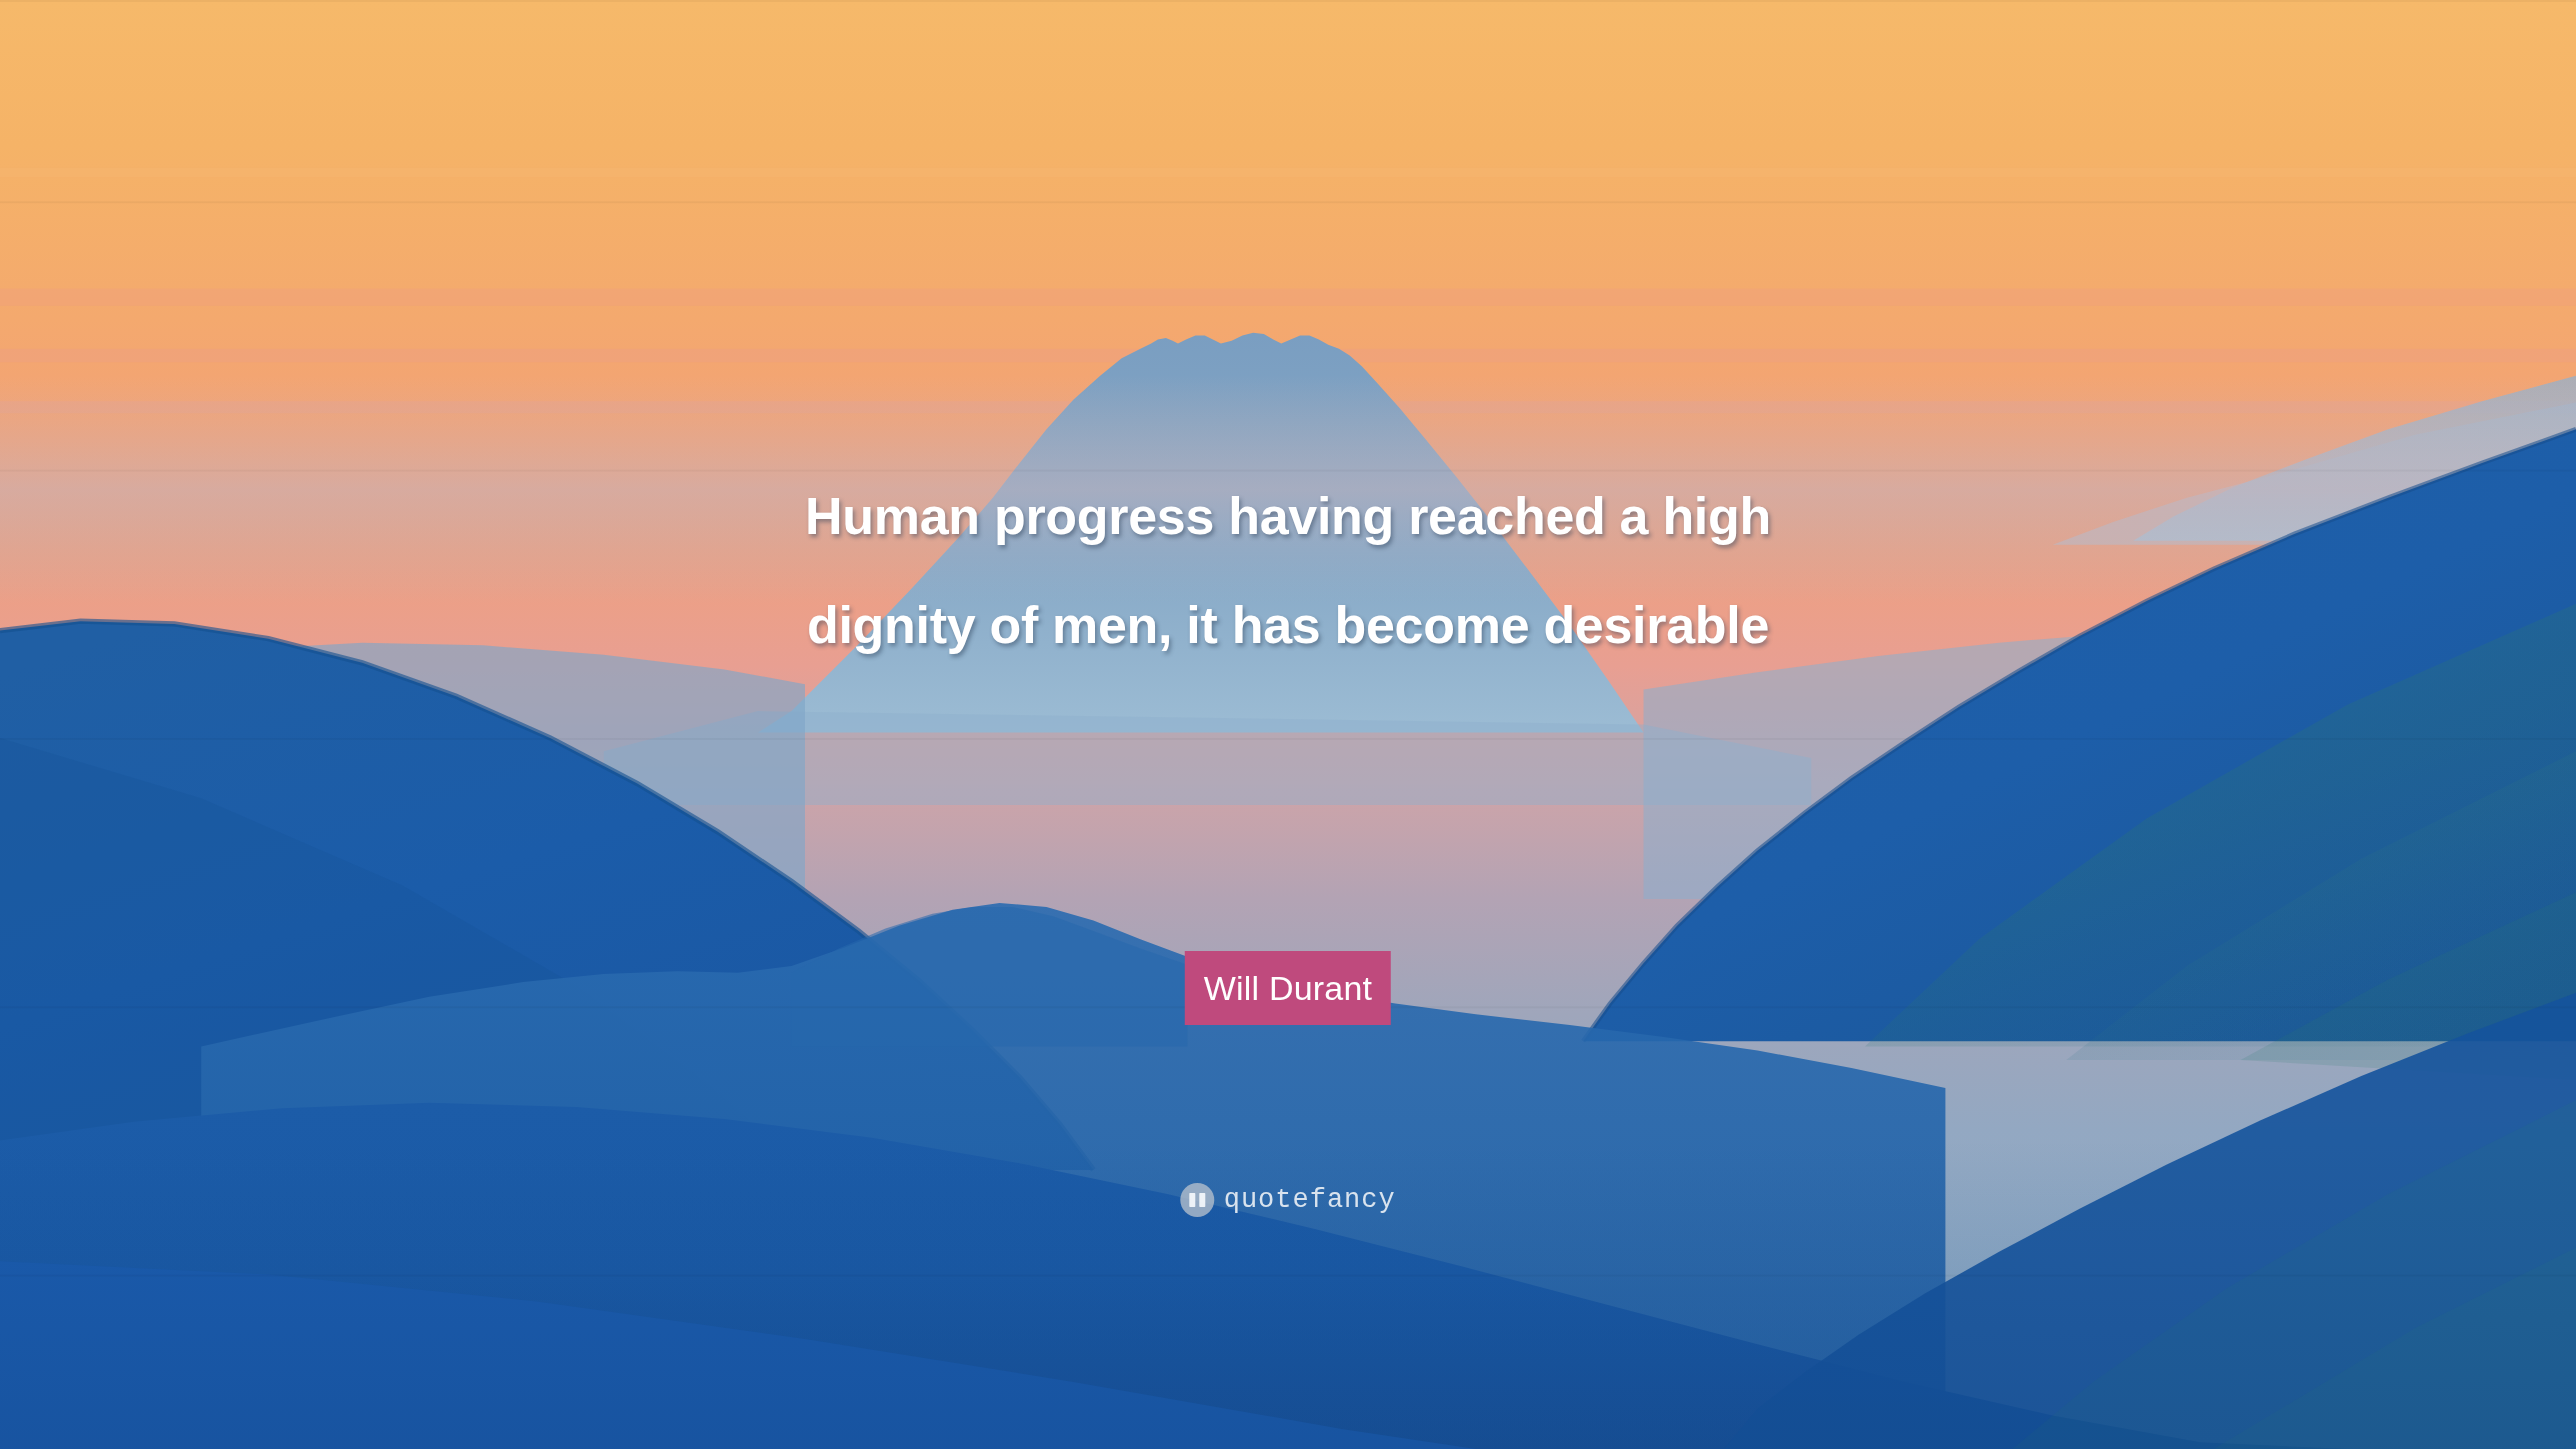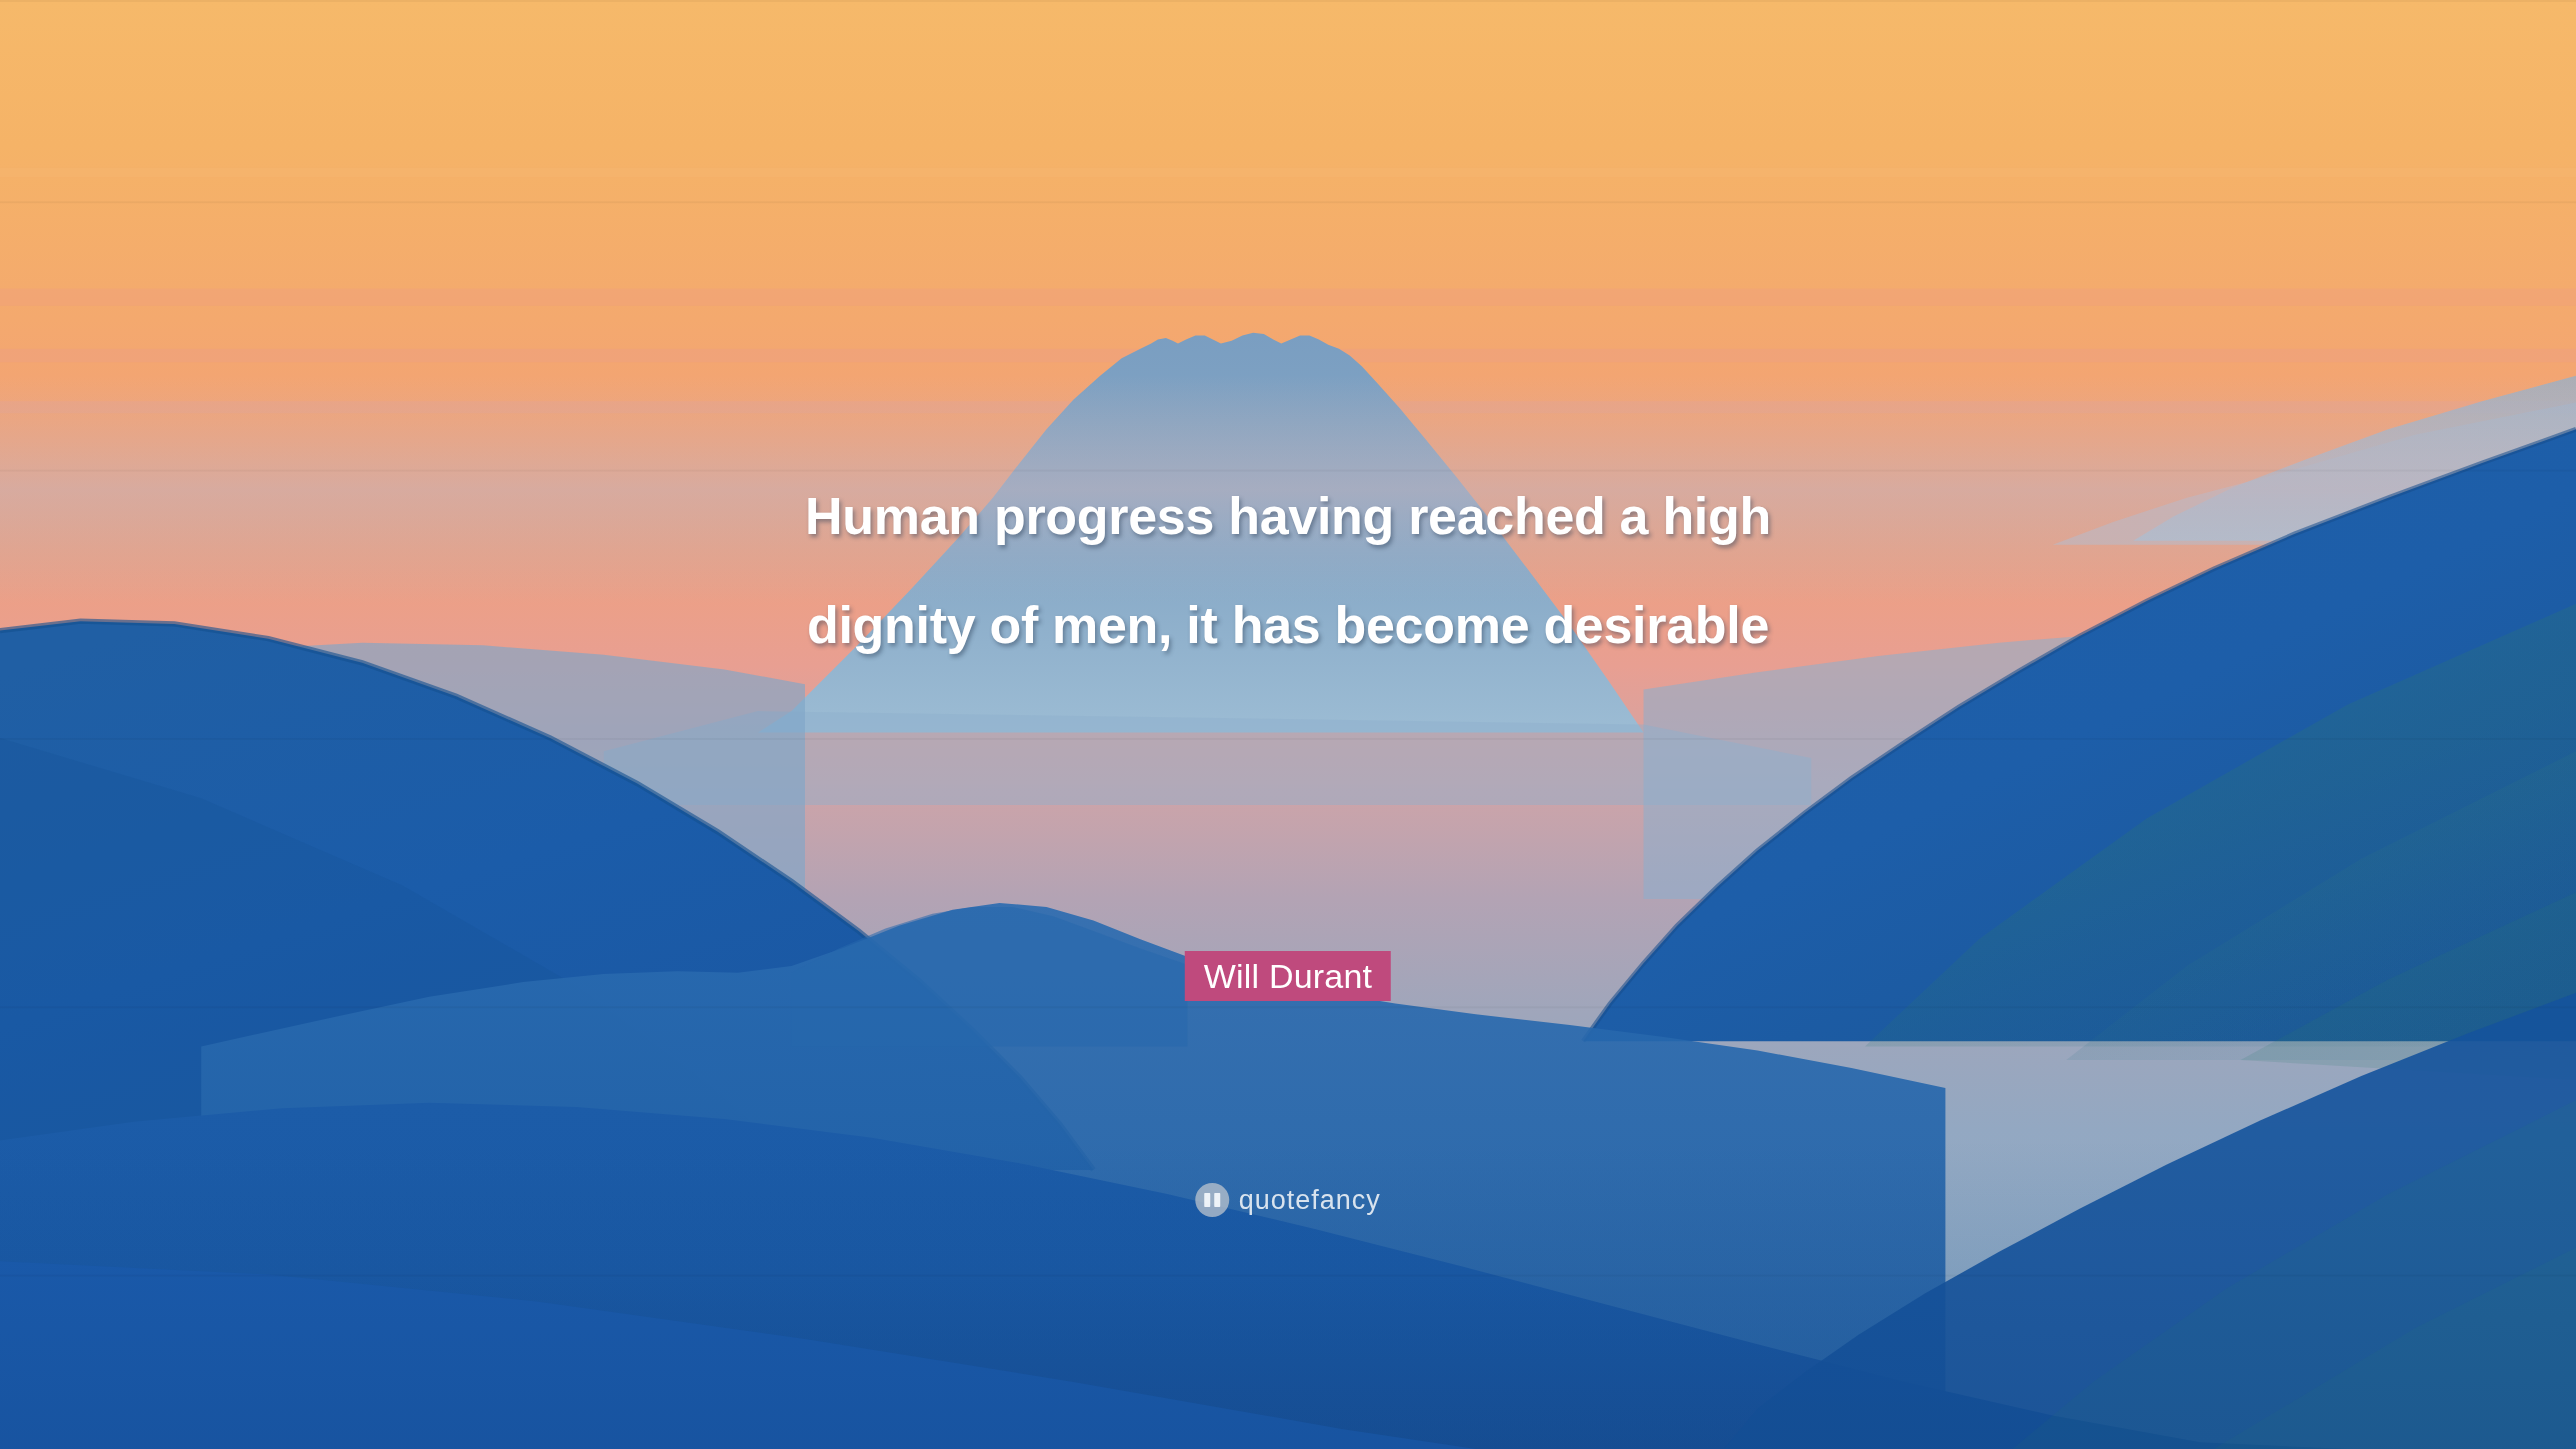--- a/index.html
+++ b/index.html
@@ -66,21 +66,21 @@
     left: 50%;
     transform: translateX(-50%);
     top: 951px;
     background: #bf4a7d;
     color: #ffffff;
     font-family: "Liberation Sans", sans-serif;
     font-weight: 300;
     font-size: 34px;
     line-height: 50px;
     height: 50px;
-    padding: 0 19px;
+    padding: 12px 19px;
     white-space: nowrap;
     letter-spacing: 0.2px;
   }
 
   #watermark {
     position: absolute;
     left: 50%;
     transform: translateX(-50%);
     top: 1183px;
     display: flex;
@@ -98,21 +98,21 @@
     justify-content: center;
     gap: 3.4px;
   }
   .wm-quote-mark {
     width: 6.7px;
     height: 13.4px;
     background: #ffffff;
     border-radius: 0.7px;
   }
   #wm-text {
-    font-family: Liberation Sans, sans-serif;
+    font-family: Liberation Mono, monospace;
     font-weight: 300;
     font-size: 27px;
     letter-spacing: 1px;
     color: #e8eef4;
   }
 </style>
 </head>
 <body>
 
 <div id="stage">

